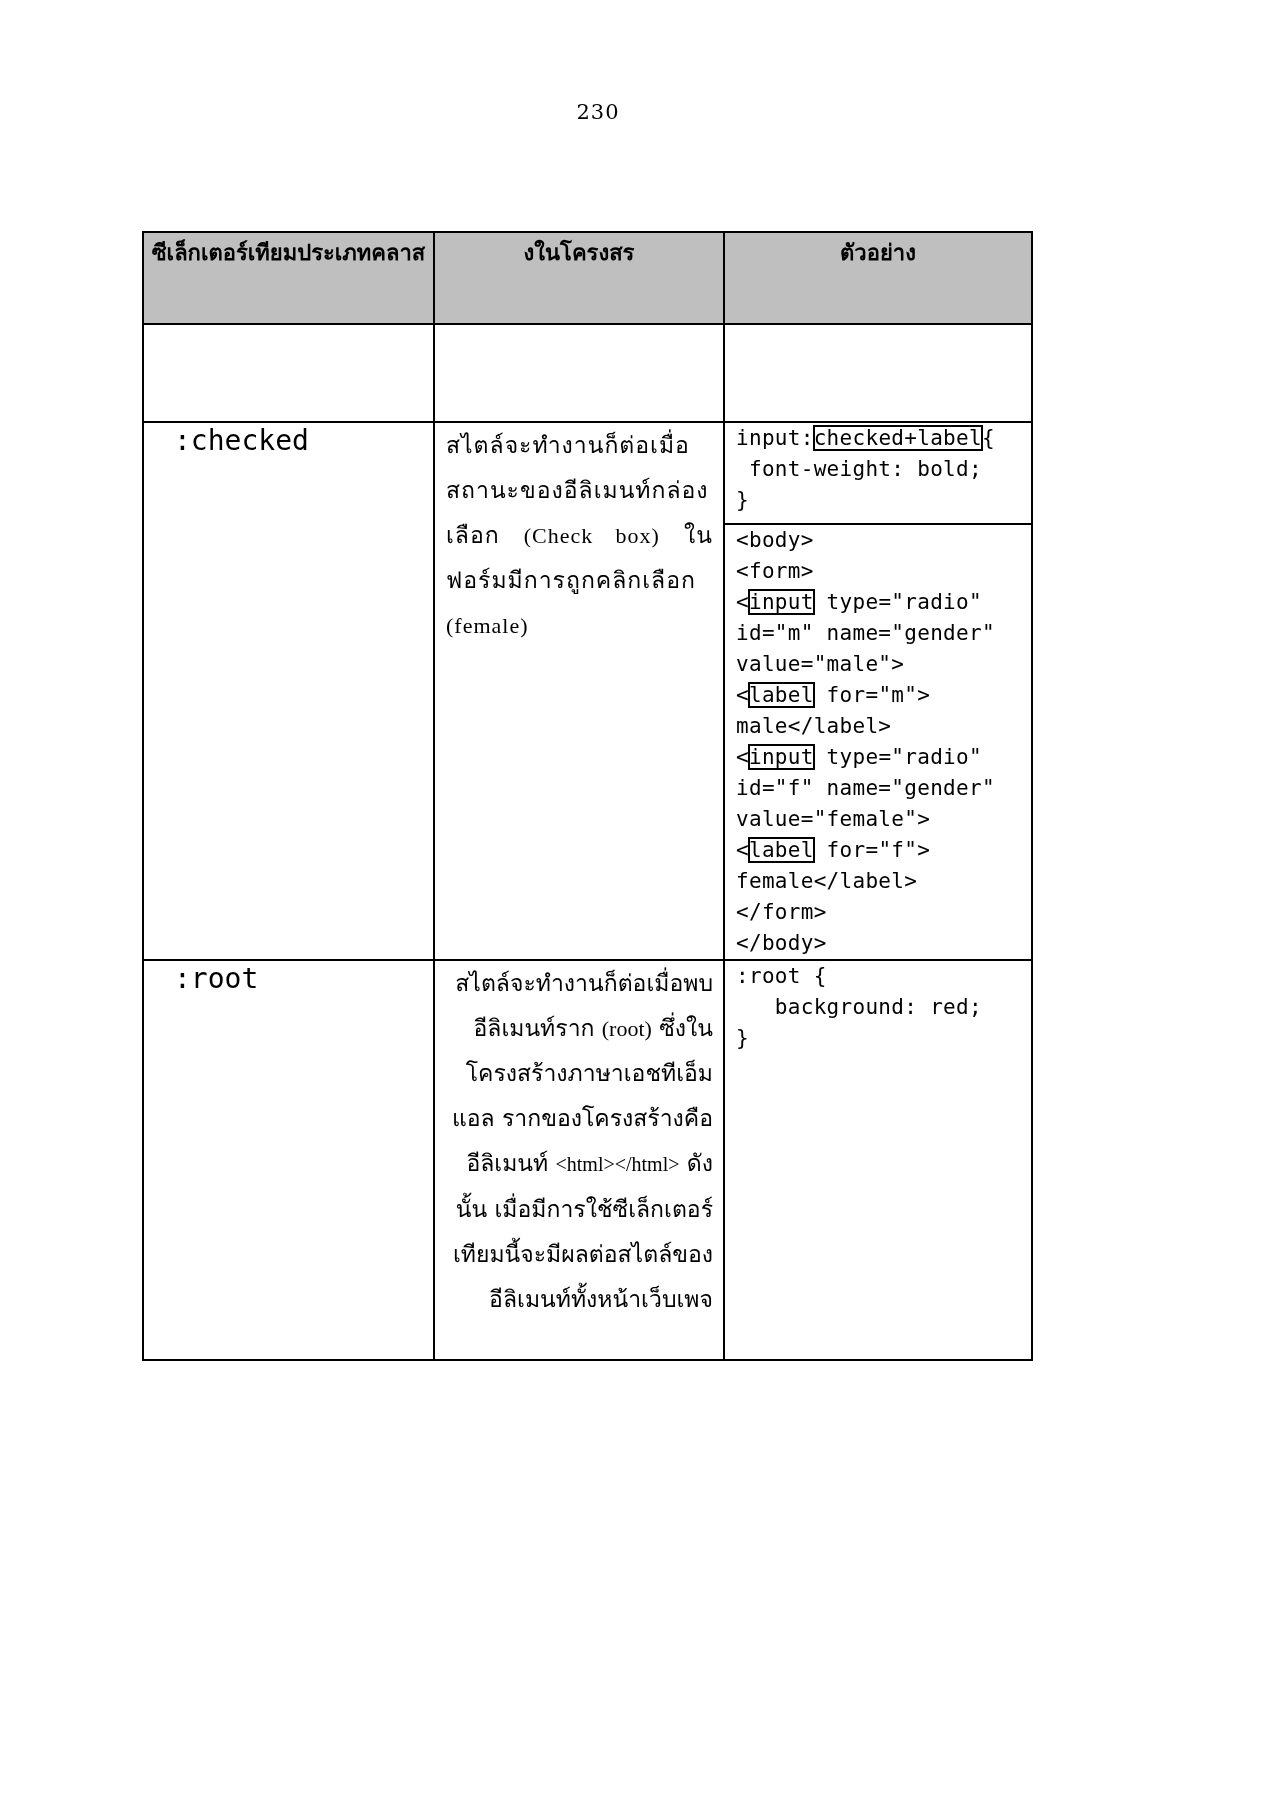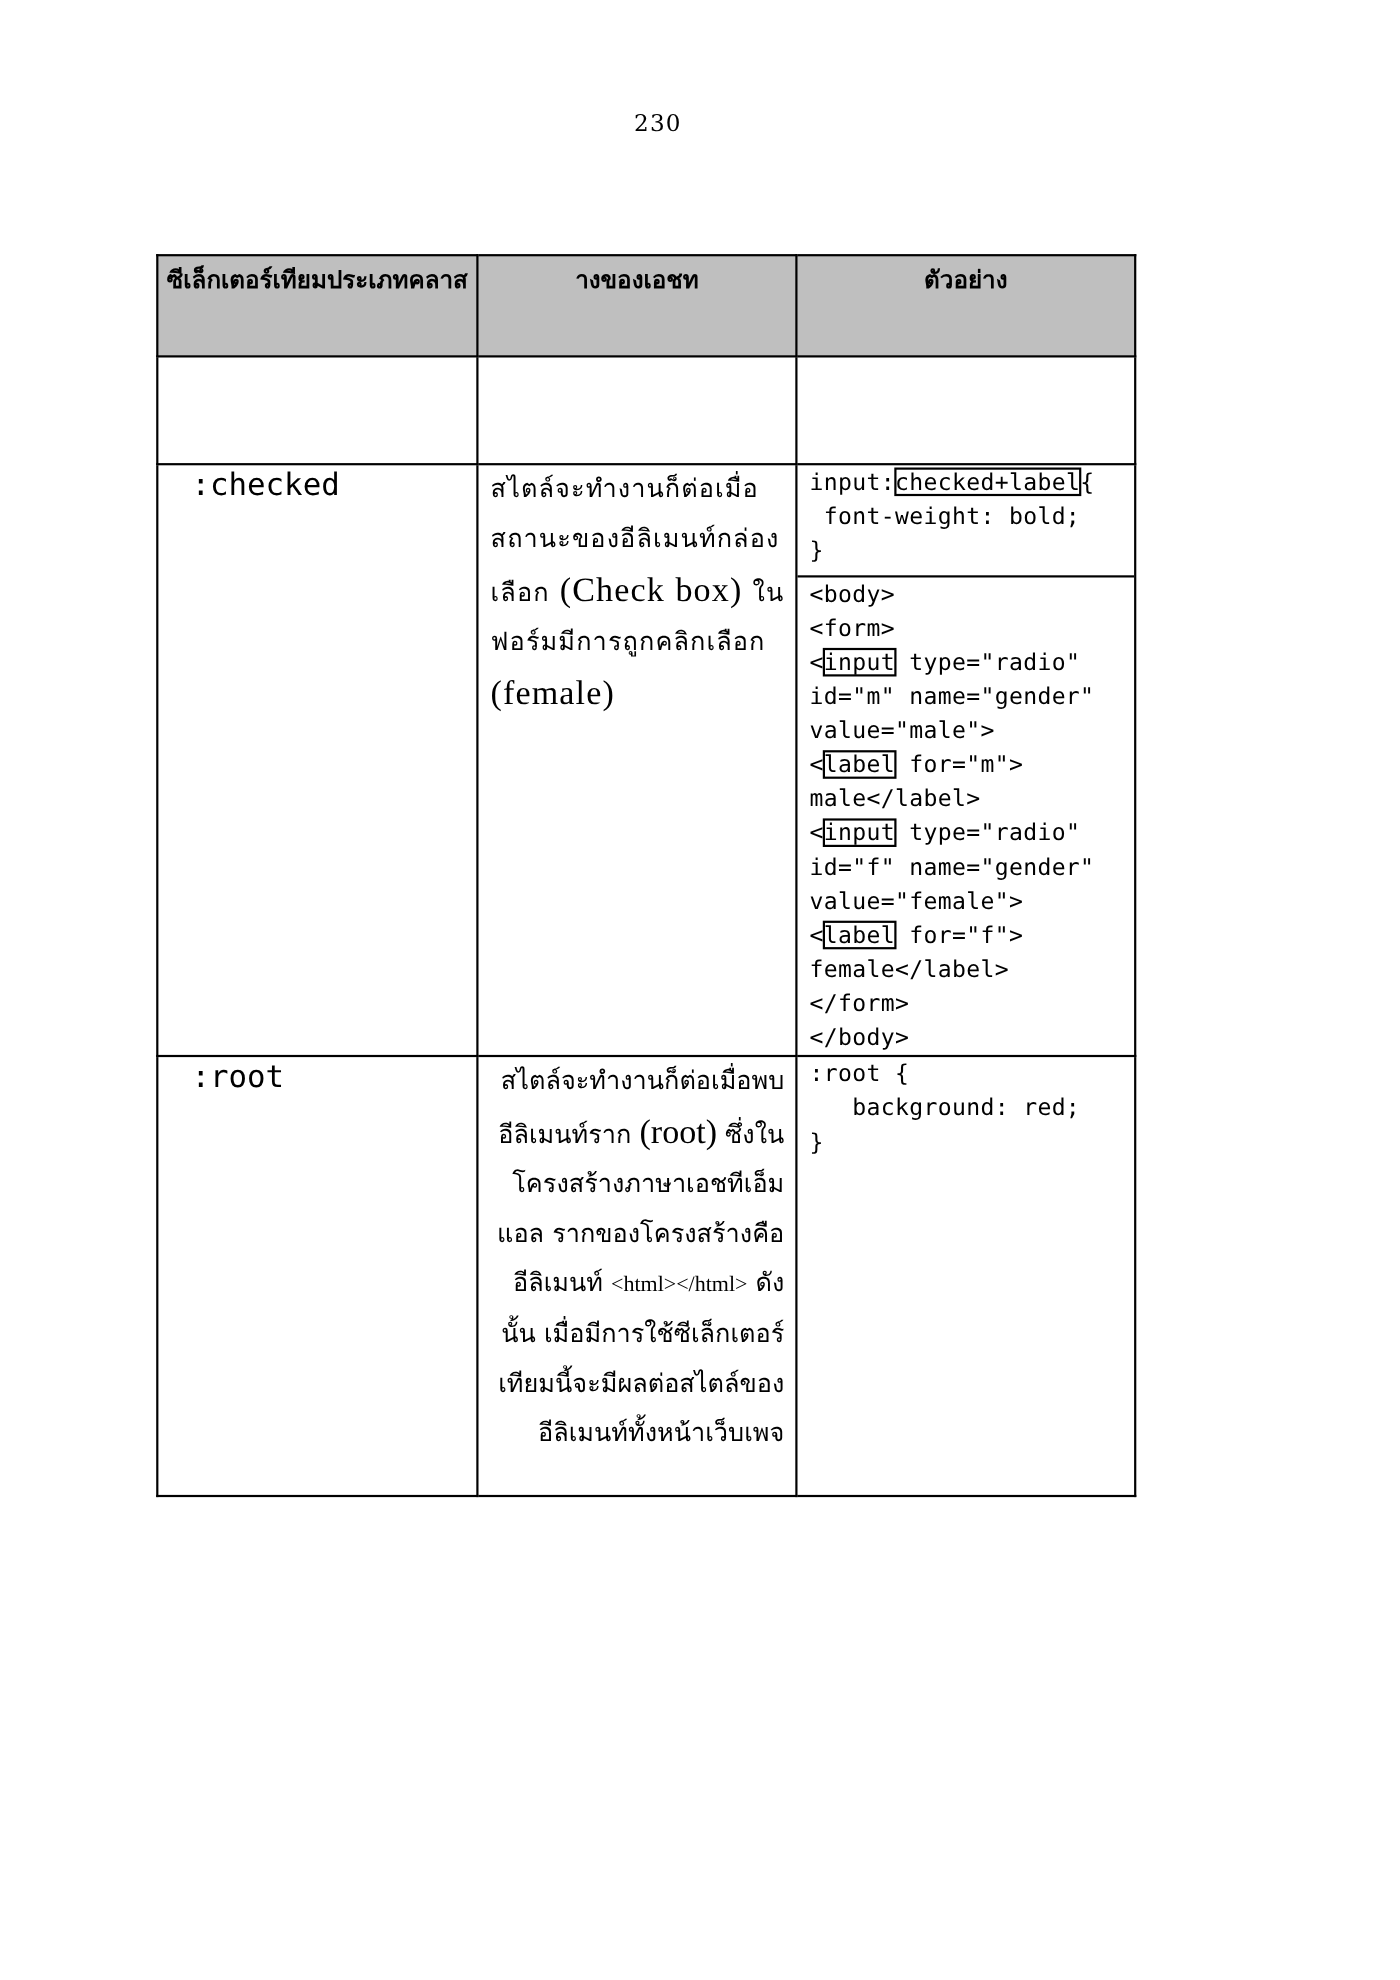--- a/index.html
+++ b/index.html
@@ -13,34 +13,34 @@
     width: 889px; border-collapse: collapse; table-layout: fixed;
   }
   table.main td, table.main th {
     border: 2.5px solid #000; vertical-align: top; padding: 0;
   }
   col.c1 { width: 291px; }
   col.c2 { width: 290px; }
   col.c3 { width: 308px; }
   th.head {
     background: #bfbfbf; height: 90px;
-    font-family: Liberation Sans, sans-serif; font-weight: bold; font-size: 22px;
+    font-family: Liberation Mono, monospace; font-weight: bold; font-size: 22px;
     text-align: center; line-height: 44px; padding-top: 0;
   }
   tr.blank td { height: 96px; }
   .selector {
     font-family: "DejaVu Sans Mono", monospace; font-size: 28px;
     padding: 4px 0 0 30px; line-height: 28px;
   }
   .meaning {
     font-family: "DejaVu Serif", serif; font-size: 23px; line-height: 45px;
     padding: 0 10px 0 11px; text-align: justify;
   }
   .meaning.tight { letter-spacing: 1px; }
-  .meaning .latin { font-family: "Liberation Serif", serif; font-size: 31px; }
+  .meaning .latin { font-family: "Liberation Serif", serif; font-size: 22px; }
   .code {
     font-family: "DejaVu Sans Mono", monospace; font-size: 21px; line-height: 31px;
     padding: 0 0 0 11px; white-space: pre; letter-spacing: 0.3px;
   }
   .code .boxed { outline: 2px solid #000; outline-offset: -1px; }
   .sub-split { border-top: 2.5px solid #000; }
   td.ex-cell { padding: 0; }
   td.section {
     background: #efefef; height: 100px;
     font-family: "DejaVu Serif", serif; font-size: 22px; line-height: 45px;
@@ -59,21 +59,21 @@
       <col class="c1">
       <col class="c2">
       <col class="c3">
     </colgroup>
   <thead>
     <tr>
       <th class="head">
         <span>ซีเล็กเตอร์เทียมประเภทคลาส</span>
       </th>
       <th class="head">
-        <span>างของเอชท</span>
+        <span>งในโครงสร</span>
       </th>
       <th class="head">
         <span>ตัวอย่าง</span>
       </th>
     </tr>
   </thead>
   <tbody>
     <tr class="blank">
       <td></td>
       <td></td>

